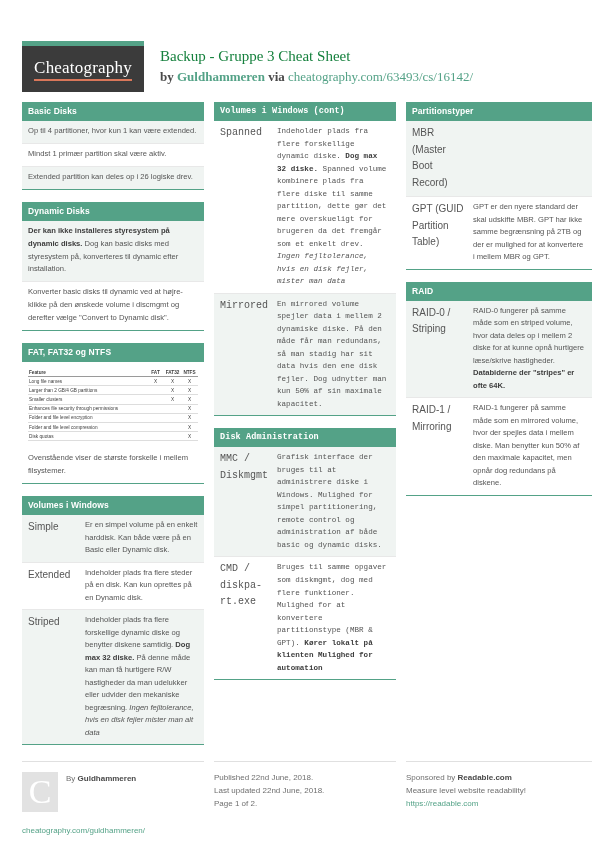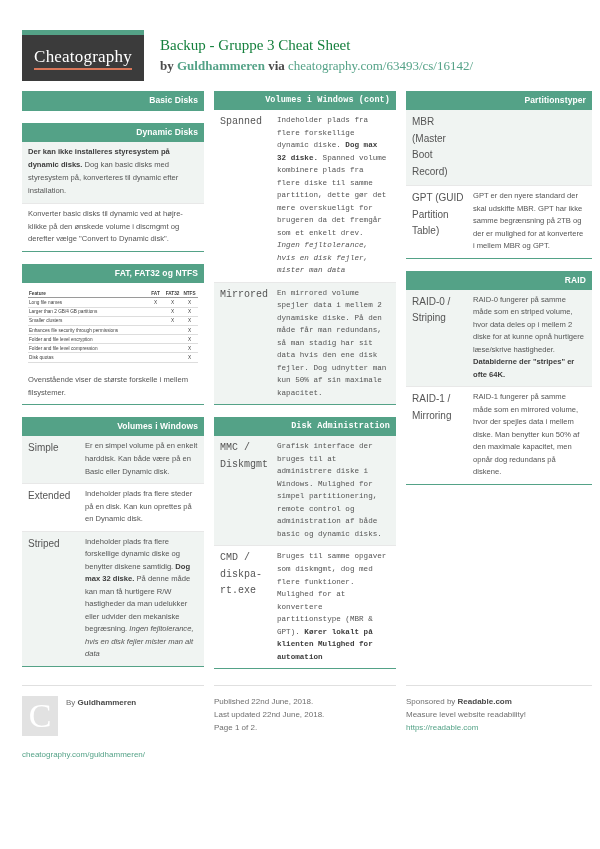--- a/index.html
+++ b/index.html
@@ -1,21 +1,21 @@
 <!DOCTYPE html>
 <html><head>
 <meta charset="utf-8">
 <style>
   html,body{margin:0;padding:0;}
   body{
     width:600px;height:849px;background:#ffffff;
     font-family:"Liberation Sans", sans-serif;
     color:#4a4a4a;-webkit-font-smoothing:antialiased;
   }
-  .page{position:relative;width:592px;height:849px;box-sizing:border-box;padding:0 18px;}
+  .page{position:relative;width:592px;height:849px;box-sizing:border-box;padding:11px 18px;}
 
   
   .header{display:flex;align-items:flex-start;padding:30px 0 10px 4px;}
   .logo-wrap{width:122px;flex:0 0 122px;margin-right:16px;}
   .logo-topbar{height:5px;background:#54a287;width:122px;}
   .logo-box{background:#3b3b3b;height:46px;display:flex;align-items:center;justify-content:center;}
   .logo-text{
     font-family:"Liberation Serif", serif;color:#ffffff;font-size:17px;
     letter-spacing:.2px;border-bottom:2px solid #d9775a;padding-bottom:1px;
   }
@@ -28,21 +28,21 @@
 
   
   .columns{display:flex;gap:10px;align-items:flex-start;padding-left:4px;}
   .col{width:182px;flex:0 0 182px;}
   .col.mid{width:182px;flex:0 0 182px;font-family:Liberation Mono, monospace;}
   .col.right{width:186px;flex:0 0 186px;}
 
   .block{margin-bottom:12px;border-bottom:1.5px solid #54a287;}
   .block-title{
     background:#54a287;color:#ffffff;font-size:8.5px;font-weight:bold;
-    padding:4px 6px 5px 6px;letter-spacing:.1px;text-align:right;
+    padding:4px 6px 5px 6px;letter-spacing:.1px;
   }
   .rows{}
   .row{display:flex;padding:4px 6px 5px 6px;border-bottom:1px solid #e8e8e8;}
   .row:last-child{border-bottom:none;}
   .row.alt{background:#f0f4f2;}
   .row.plain{display:block;}
   .rk{flex:0 0 52px;font-size:10px;line-height:1.65;color:#555;padding-right:5px;}
   .rk.wide{flex:0 0 56px;}
   .rv{flex:1;font-size:7.6px;line-height:1.65;color:#555;}
   .rv b{color:#3d3d3d;}
@@ -98,20 +98,31 @@
       </div>
     </div>
   </div>
 
   <div class="columns">
 
     <div class="col">
 
       <div class="block">
         <div class="block-title">Basic Disks</div>
+        <div class="rows">
+          <div class="row plain alt">
+            <div class="rtext">Op til 4 partitioner, hvor kun 1 kan være extended.</div>
+          </div>
+          <div class="row plain">
+            <div class="rtext">Mindst 1 primær partition skal være aktiv.</div>
+          </div>
+          <div class="row plain alt">
+            <div class="rtext">Extended partition kan deles op i 26 logiske drev.</div>
+          </div>
+        </div>
       </div>
 
       <div class="block">
         <div class="block-title">Dynamic Disks</div>
         <div class="rows">
           <div class="row plain alt">
             <div class="rtext"><b>Der kan ikke installeres styresystem på dynamic disks.</b><span> Dog kan basic disks med styresystem på, konverteres til dynamic efter installation.</span></div>
           </div>
           <div class="row plain">
             <div class="rtext">Konverter basic disks til dynamic ved at højre-klikke på den ønskede volume i discmgmt og derefter vælge "Convert to Dynamic disk".</div>

